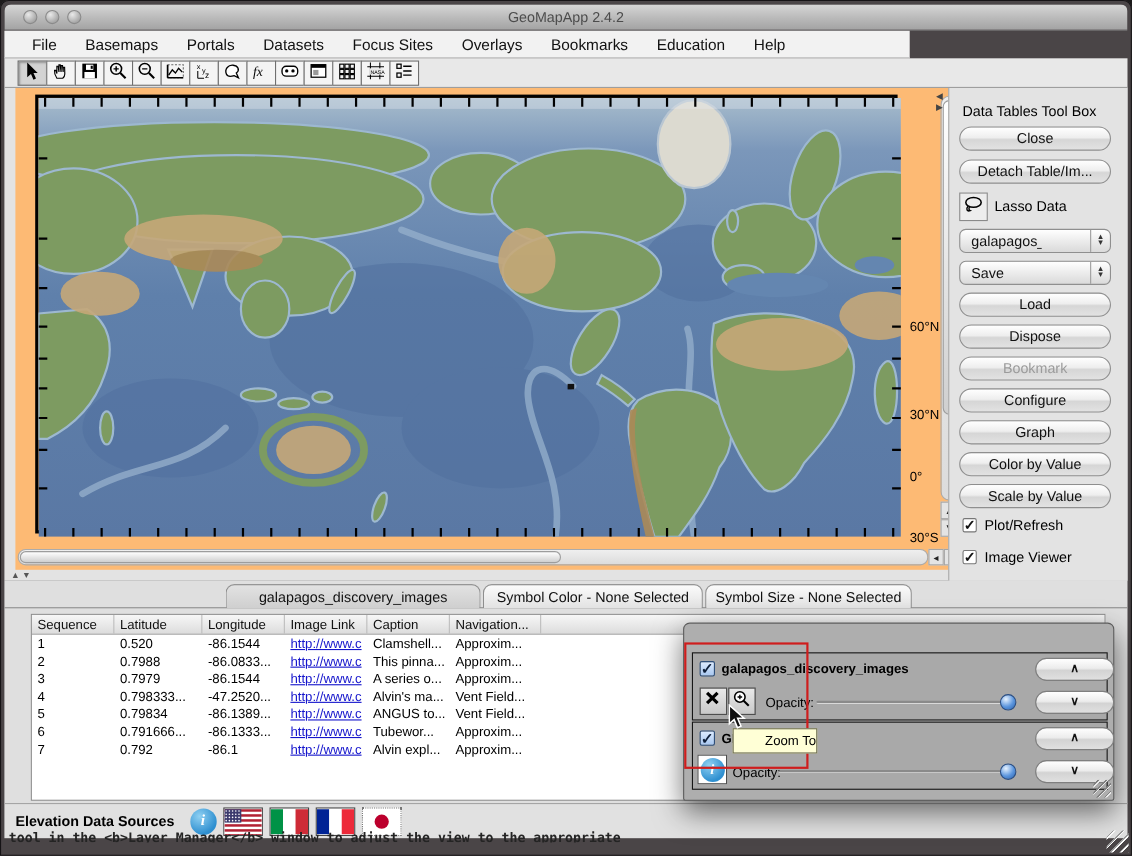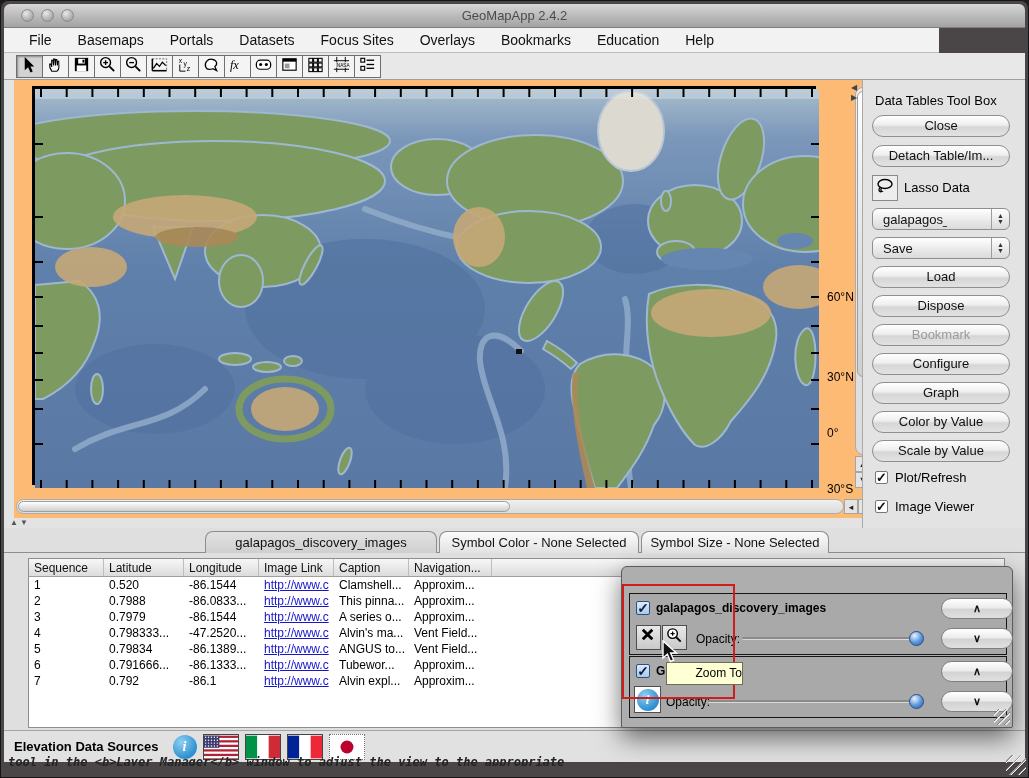--- a/index.html
+++ b/index.html
@@ -11,21 +11,21 @@
   #titlebar { position:absolute; left:4px; top:4px; width:1021px; height:24px;
               border-radius:6px 6px 0 0;
               background:linear-gradient(#d6d6d6,#b9b9b9 55%,#a3a3a3);
               border-bottom:1px solid #7d7d7d; }
   .light { position:absolute; top:5px; width:13px; height:13px; border-radius:50%;
            background:radial-gradient(circle at 35% 30%, #e9e9e9, #a9a9a9 70%);
            border:1px solid #8a8a8a; }
   #win-title { position:absolute; left:0; right:0; top:4px; text-align:center;
                font-size:13px; color:#4c4c4c; }
   
-  #menubar { position:absolute; left:4px; top:28px; width:935px; height:25px;
+  #menubar { position:absolute; left:4px; top:28px; width:823px; height:25px;
              background:#f2f2f2; border-bottom:1px solid #bdbdbd; display:flex;
              align-items:center; padding-left:12px; }
   .menu-item { font-size:14px; color:#111; padding:0 13px; cursor:default; }
   
   #toolbar { position:absolute; left:4px; top:53px; width:1021px; height:27px;
              background:#e8e8e8; border-bottom:1px solid #9e9e9e; }
   .tool-btn { position:absolute; top:2px; width:27px; height:23px; background:#f4f4f4;
               border:1px solid #6f6f6f; display:flex; align-items:center; justify-content:center; }
   .tool-btn.sel { background:#d3d3d3; box-shadow:inset 1px 1px 2px rgba(0,0,0,.35); }
   .tool-btn svg { width:19px; height:19px; }
@@ -88,21 +88,21 @@
   #elev-label { font-size:13px; font-weight:bold; color:#000; margin-left:10px; }
   .info-circle { width:24px; height:24px; border-radius:50%;
                  background:radial-gradient(circle at 35% 30%, #8fd0f2, #2e8fd0 70%);
                  color:#fff; font-style:italic; font-weight:bold; font-size:14px;
                  text-align:center; line-height:23px; font-family:"Liberation Serif", serif; }
   .flag-btn { width:36px; height:26px; border:1px solid #444; margin-left:6px; background:#fff;
               display:flex; align-items:center; justify-content:center; }
   .flag-btn svg { display:block; }
   .flag-btn.dotted { border:1px dotted #777; }
   
-  #bg-strip { position:absolute; left:8px; top:752px; width:868px; height:14px; overflow:hidden;font-style:italic; }
+  #bg-strip { position:absolute; left:8px; top:752px; width:868px; height:14px; overflow:hidden; }
   #bg-text { font-family:"DejaVu Sans Mono", monospace; font-size:12px; font-weight:bold;
              color:#242424; white-space:nowrap; }
   #grip { position:absolute; right:3px; bottom:3px; width:20px; height:20px;
           background:repeating-linear-gradient(135deg, transparent 0 4px, #9a9a9a 4px 5px, #fdfdfd 5px 6px); }
   
   #lm { position:absolute; left:621px; top:566px; width:392px; height:162px; z-index:40;
         border-radius:6px 6px 2px 2px; box-shadow:0 10px 26px rgba(0,0,0,.55); background:#aeaeae;
         border:1px solid #5c5c5c; }
   #lm-titlebar { position:absolute; left:0; top:0; right:0; height:22px; border-radius:5px 5px 0 0;
                  background:linear-gradient(#d9d9d9,#bcbcbc 55%,#a8a8a8); border-bottom:1px solid #7c7c7c; }

